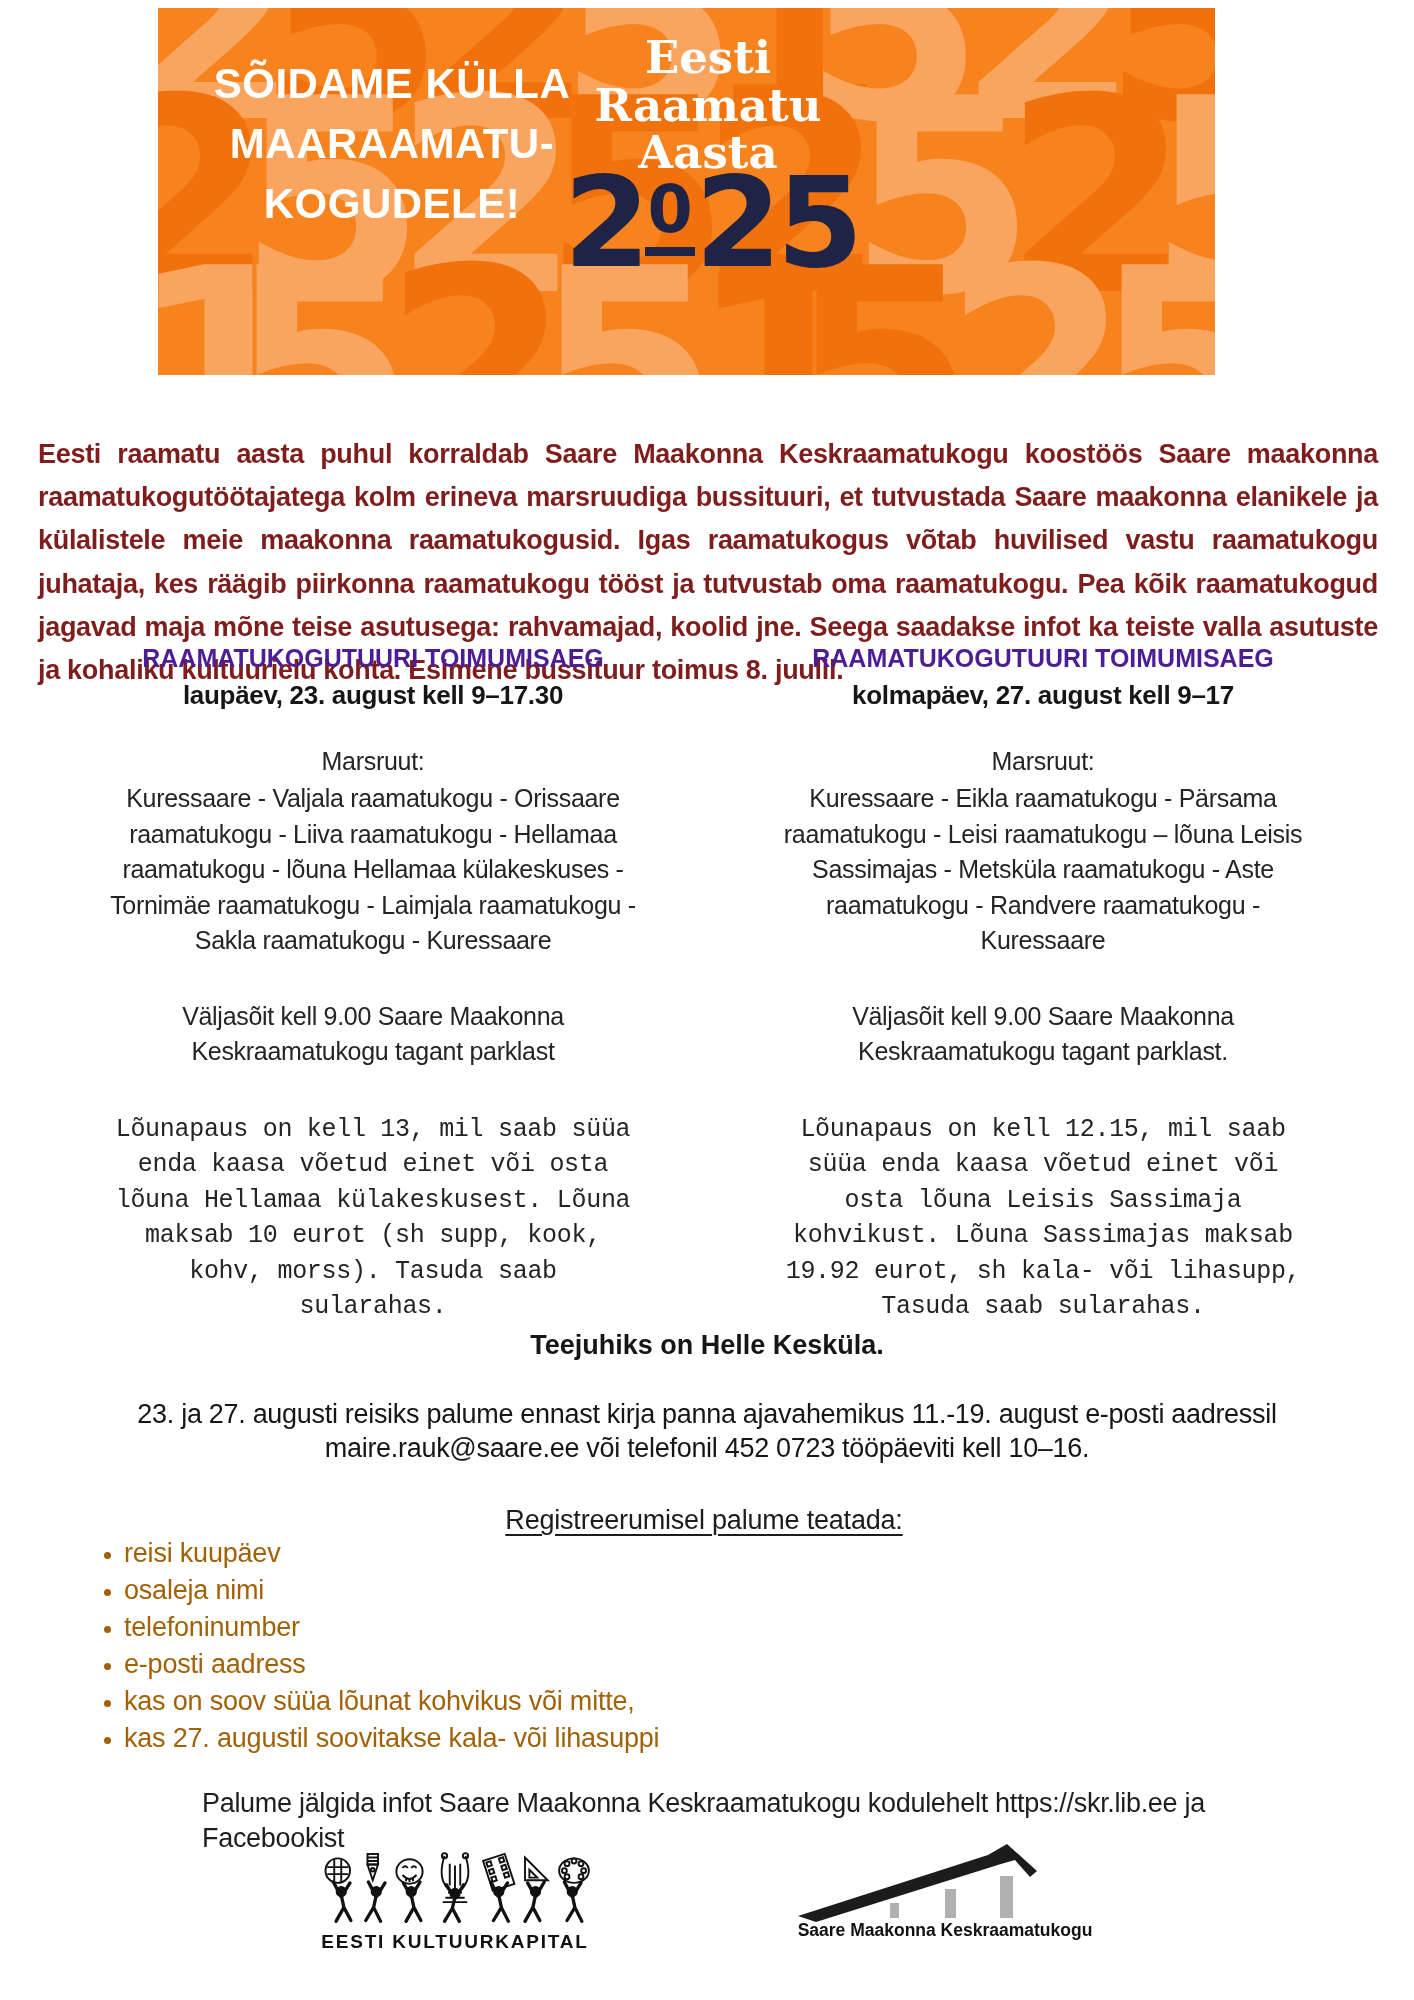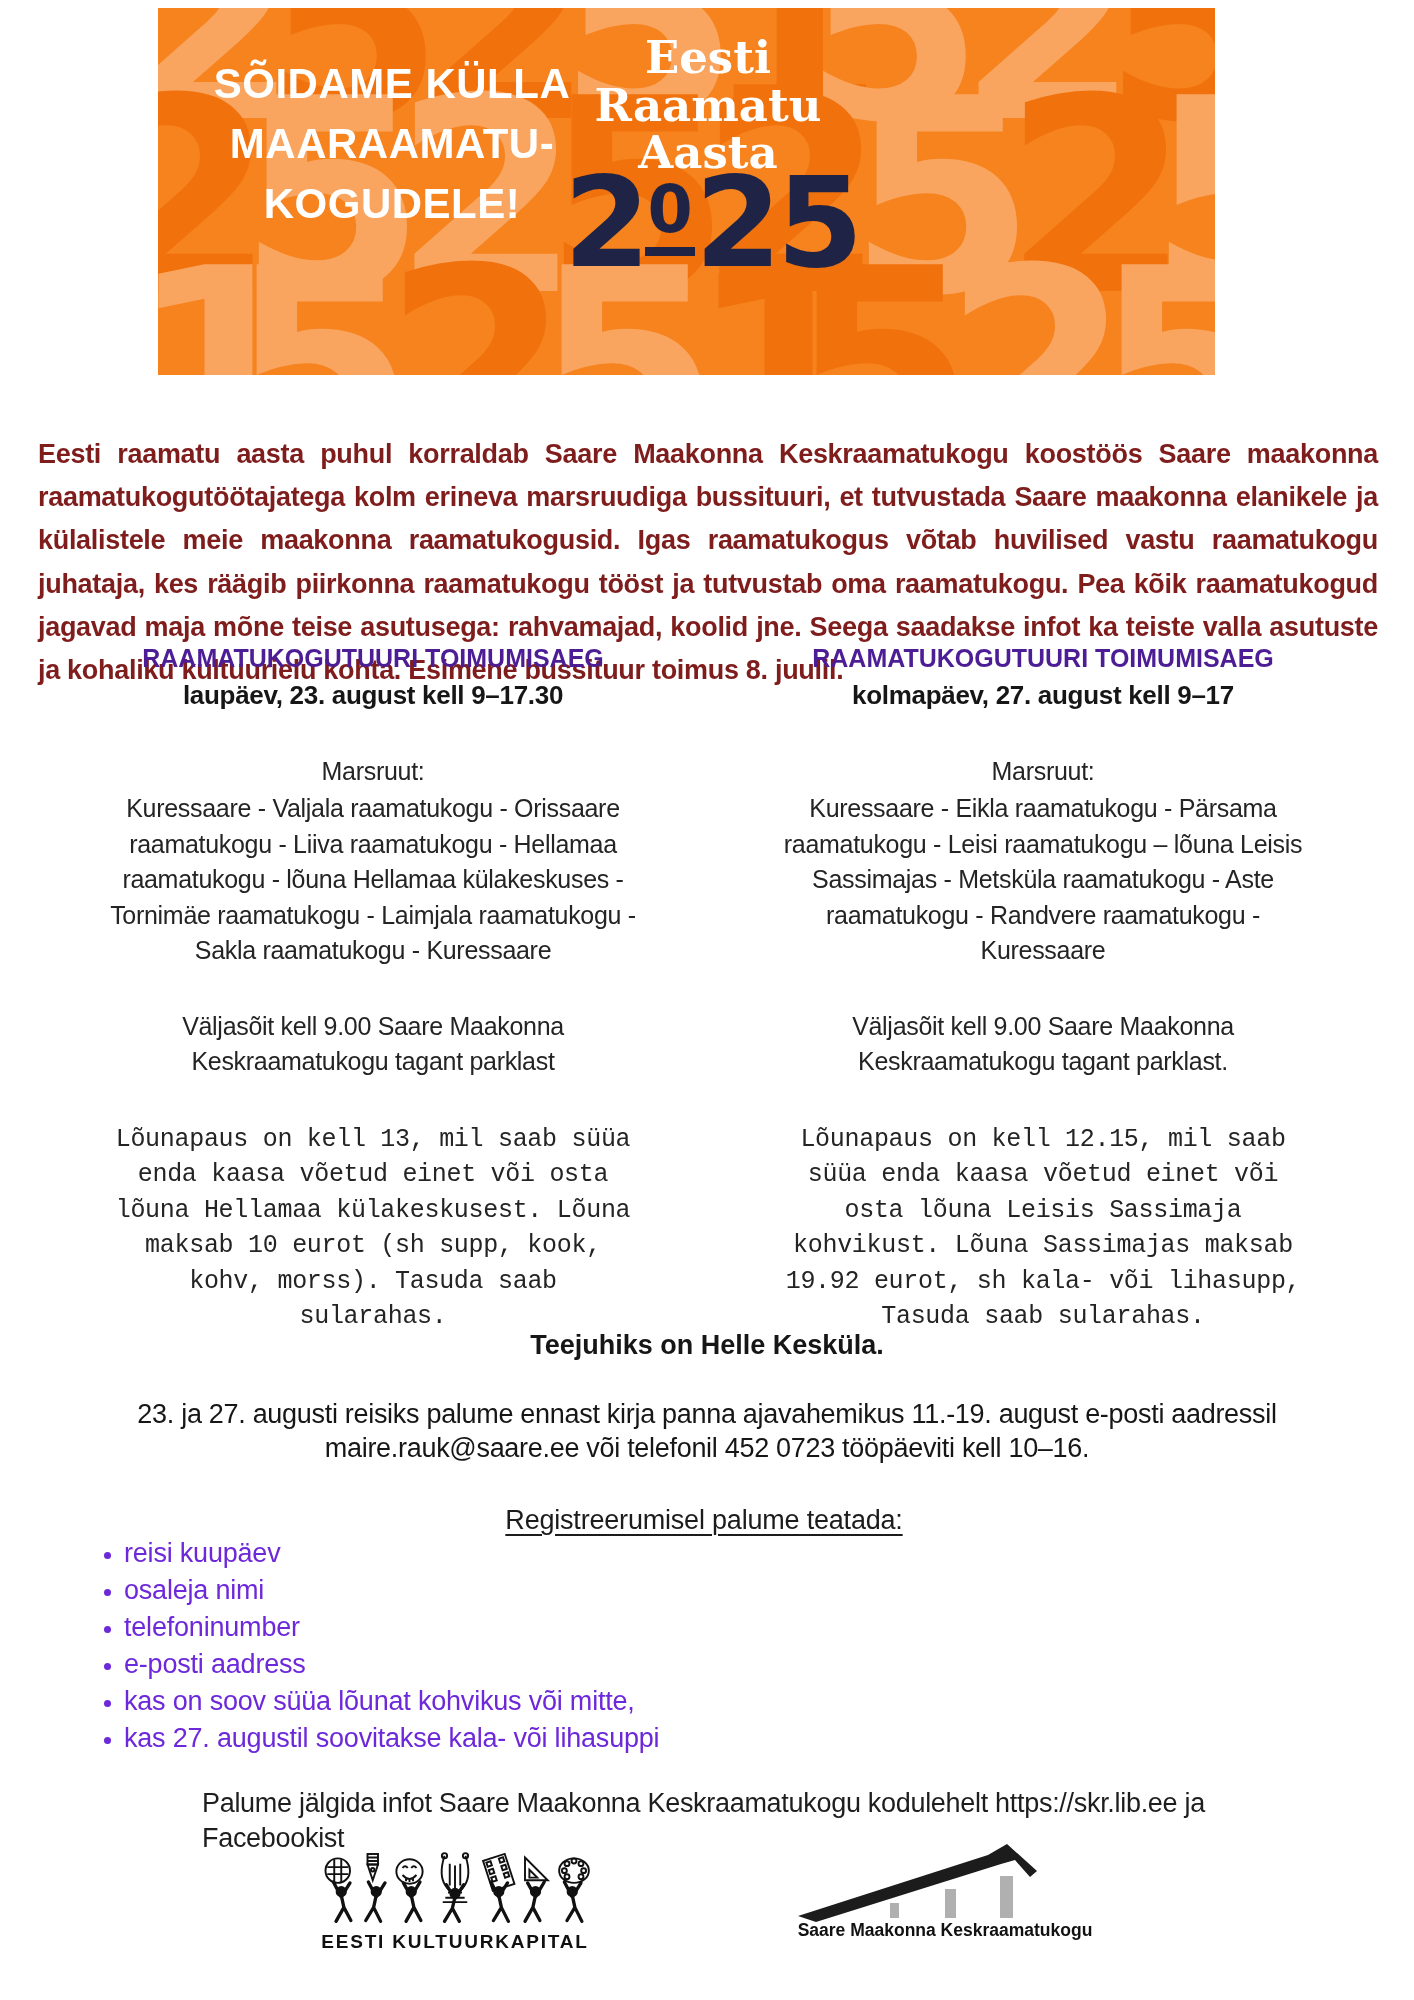--- a/index.html
+++ b/index.html
@@ -49,21 +49,21 @@
   .intro{
     position:absolute;left:38px;top:406px;width:1340px;
     font-size:27px;font-weight:700;line-height:1.6;
     text-align:justify;color:#7f1d1d;letter-spacing:-.3px;
   }
   
   .cols{position:absolute;left:38px;top:644px;width:1340px;display:flex;}
   .col{width:50%;text-align:center;font-size:25px;color:#242424;letter-spacing:-.3px;}
   .col-head{color:#4c1d95;font-weight:700;font-size:25px;letter-spacing:0;}
   .col-date{font-weight:700;font-size:26px;margin-top:7px;color:#161616;}
-  .route-label{margin-top:46px;}
+  .route-label{margin-top:36px;}
   .route{margin:5px auto 0;max-width:545px;line-height:1.42;}
   .departure{margin:40px auto 0;max-width:430px;line-height:1.42;}
   .lunch{margin:42px auto 3px;max-width:520px;line-height:1.42;font-family:Liberation Mono, monospace;}
   
   .guide{
     position:absolute;left:0;top:1330px;width:100%;
     text-align:center;font-weight:700;font-size:27px;color:#161616;
   }
   .signup{
     position:absolute;left:87px;top:1398px;width:1240px;
@@ -77,21 +77,21 @@
   .register-heading span{
     text-decoration:underline;text-underline-offset:5px;
     text-decoration-thickness:2px;padding-right:6px;margin-top:12px;
   }
   .bullets{
     position:absolute;left:96px;top:1540px;margin:0;
     padding:0 0 0 28px;list-style:disc;
   }
   .bullets li{
     font-size:27px;line-height:1;margin-bottom:10px;
-    color:#6d28d9;letter-spacing:-.2px;
+    color:#a16207;letter-spacing:-.2px;
   }
   .bullets li::marker{font-size:22px;}
   .footer-note{
     position:absolute;left:202px;top:1786px;width:1010px;
     text-align:left;font-size:27px;line-height:1.3;
     color:#1e1e1e;letter-spacing:-.3px;
   }
   
   .kk-logo{position:absolute;left:315px;top:1848px;width:280px;text-align:center;}
   .kk-label{

